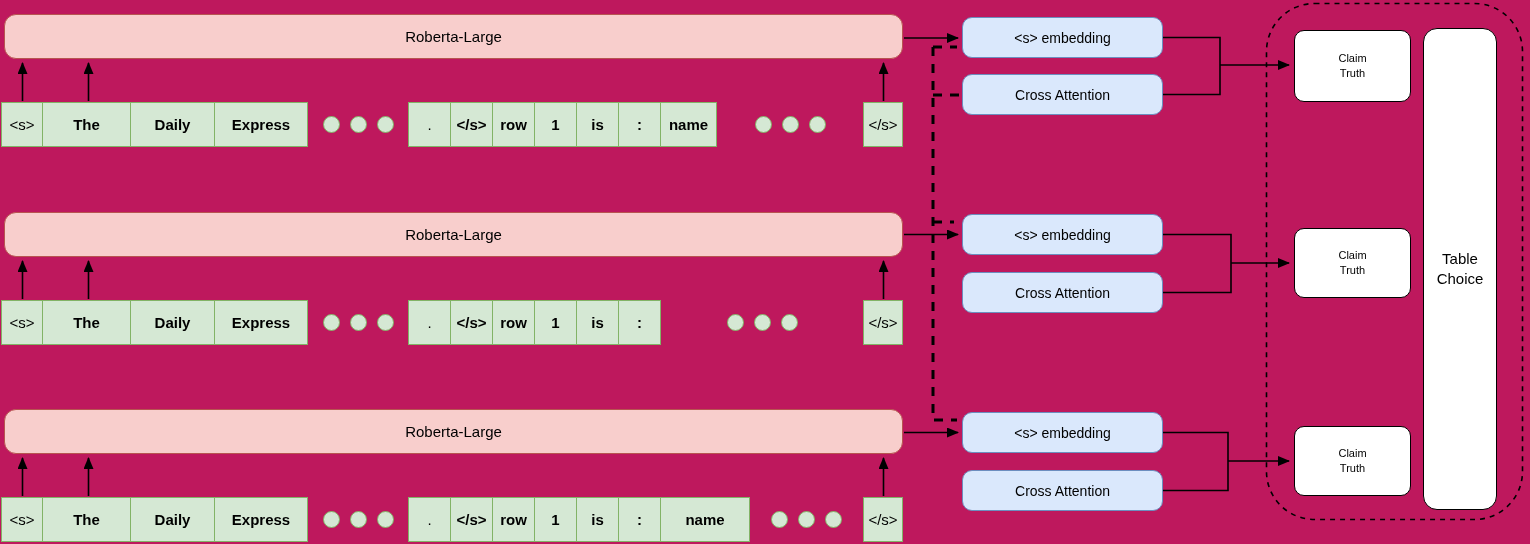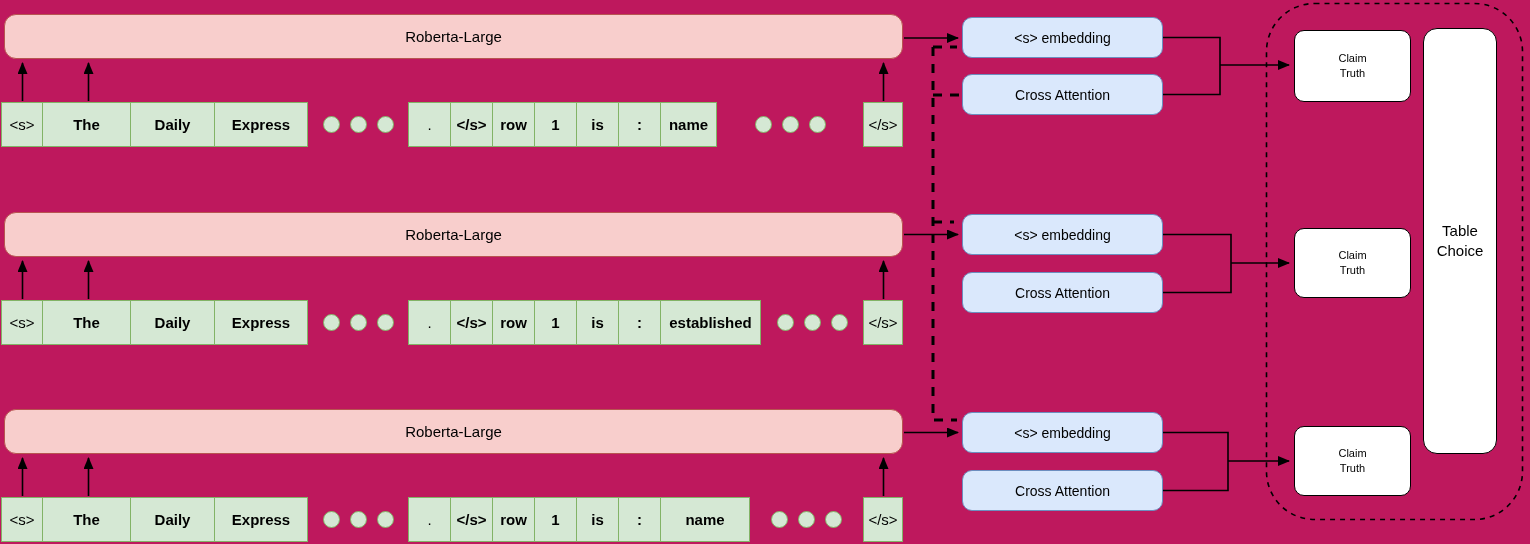--- a/index.html
+++ b/index.html
@@ -32,21 +32,21 @@
     display:flex;align-items:center;justify-content:center;font-size:14px;
   }
   
   .claim{
     position:absolute;left:1294px;width:117px;box-sizing:border-box;
     background:#fff;border:1.6px solid #000;border-radius:10px;
     display:flex;flex-direction:column;align-items:center;justify-content:center;
     font-size:11px;line-height:1.35;
   }
   .tablechoice{
-    position:absolute;left:1423px;top:28px;width:74px;height:426px;box-sizing:border-box;
+    position:absolute;left:1423px;top:28px;width:74px;height:482px;box-sizing:border-box;
     background:#fff;border:1.6px solid #000;border-radius:14px;
     display:flex;flex-direction:column;align-items:center;justify-content:center;
     font-size:15px;line-height:1.35;
   }
   .overlay{position:absolute;left:0;top:0;pointer-events:none;}
 </style>
 </head>
 <body>
 
 <div class="canvas">
@@ -93,21 +93,20 @@
         <i class="dot"></i>
         <i class="dot"></i>
         <i class="dot"></i>
       </div>
     <div class="cell c43">.</div>
     <div class="cell c43">&lt;/s&gt;</div>
     <div class="cell c43">row</div>
     <div class="cell c43">1</div>
     <div class="cell c43">is</div>
     <div class="cell c43">:</div>
-    <div class="cell w101">established</div>
     <div class="ell grow">
         <i class="dot"></i>
         <i class="dot"></i>
         <i class="dot"></i>
       </div>
     <div class="cell c40">&lt;/s&gt;</div>
   </div>
   <div class="bluebox" style="top:214px">&lt;s&gt; embedding</div>
   <div class="bluebox" style="top:272px">Cross Attention</div>
   <div class="claim" style="top:228px;height:70px">

